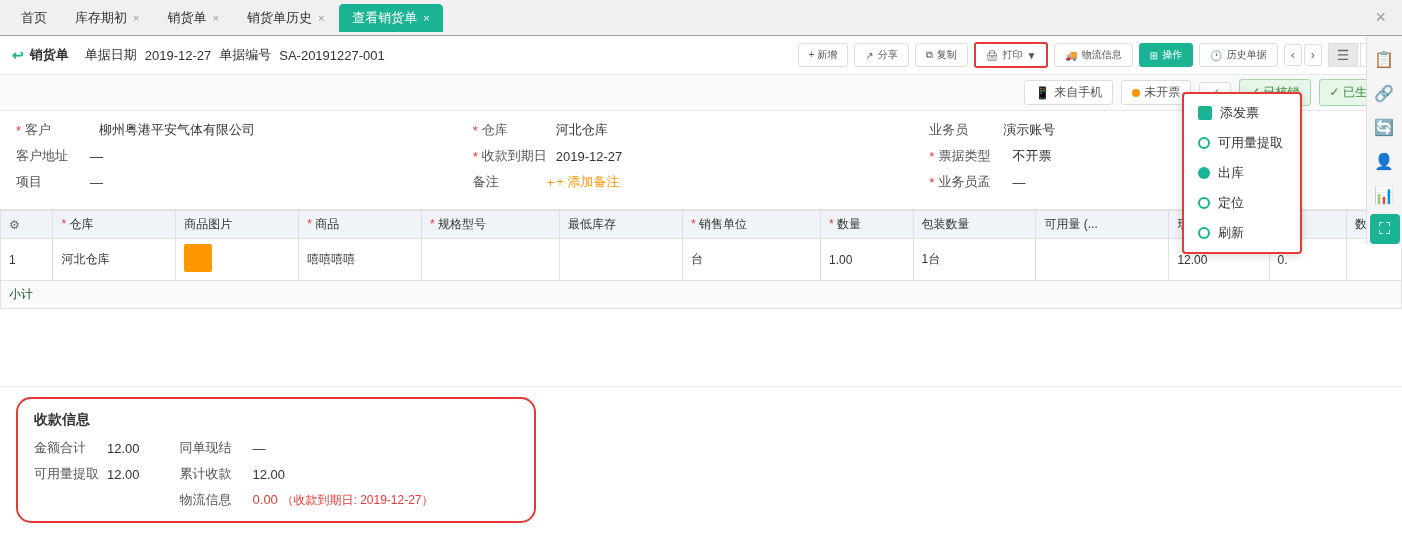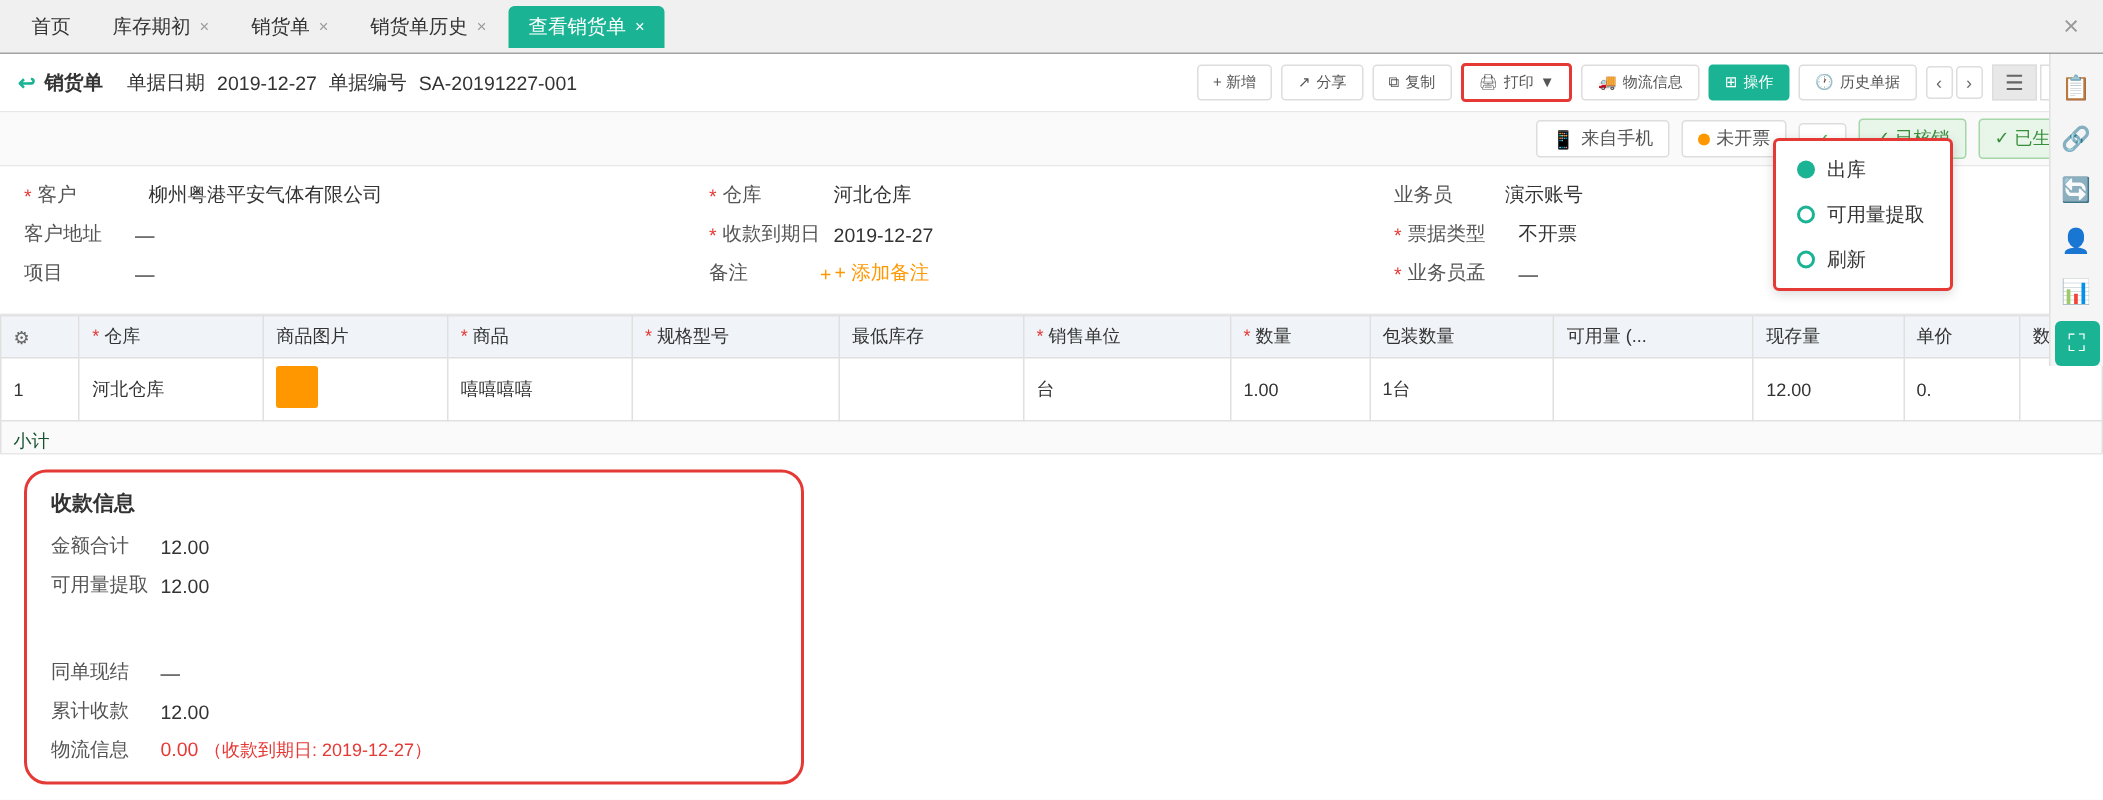--- a/index.html
+++ b/index.html
@@ -78,21 +78,21 @@
     .data-table tr.data-row td { background: #fff; }
     .data-table tr.subtotal-row td { background: #fafafa; color: #14532d; font-size: 12px; }
     .settings-icon { color: #666; }
     .required-col { color: #e53935; }
     .product-img { width: 28px; height: 28px; background: #ff9800; display: inline-block; border-radius: 2px; }
 
     
     .bottom-panel { display: flex; padding: 10px 16px; gap: 20px; background: #fff; border-top: 1px solid #e8e8e8; }
     .payment-info { border: 2px solid #e53935; border-radius: 15px; padding: 12px 16px; min-width: 520px; }
     .payment-title { font-weight: bold; font-size: 14px; margin-bottom: 10px; color: #333; }
-    .payment-rows { display: flex; gap: 40px; flex-direction: column; }
+    .payment-rows { display: flex; gap: 40px; }
     .payment-col { display: flex; flex-direction: column; gap: 8px; }
     .payment-row { display: flex; gap: 8px; align-items: center; }
     .payment-row-label { color: #555; min-width: 65px; }
     .payment-row-value { color: #333; }
     .payment-row-value.red { color: #e53935; }
 
     
     .right-sidebar {
       position: absolute; right: 0; top: 36px; width: 36px; background: #f5f5f5;
       border-left: 1px solid #e0e0e0; display: flex; flex-direction: column; align-items: center;
@@ -361,26 +361,34 @@
             </div>
           </div>
         </div>
       </div>
     </div>
 
   </div>
 
   <div class="dropdown-overlay">
     <div class="dropdown-item">
-      <span class="menu-icon-circle"></span>
-      <span>出库</span>
+      <span class="menu-icon-square"></span>
+      <span>添发票</span>
     </div>
     <div class="dropdown-item">
       <span class="menu-icon-circle2"></span>
       <span>可用量提取</span>
+    </div>
+    <div class="dropdown-item">
+      <span class="menu-icon-circle"></span>
+      <span>出库</span>
+    </div>
+    <div class="dropdown-item">
+      <span class="menu-icon-circle2"></span>
+      <span>定位</span>
     </div>
     <div class="dropdown-item">
       <span class="menu-icon-circle2"></span>
       <span>刷新</span>
     </div>
   </div>
 
   <div class="right-sidebar">
     <div class="sidebar-icon">📋</div>
     <div class="sidebar-icon">🔗</div>

